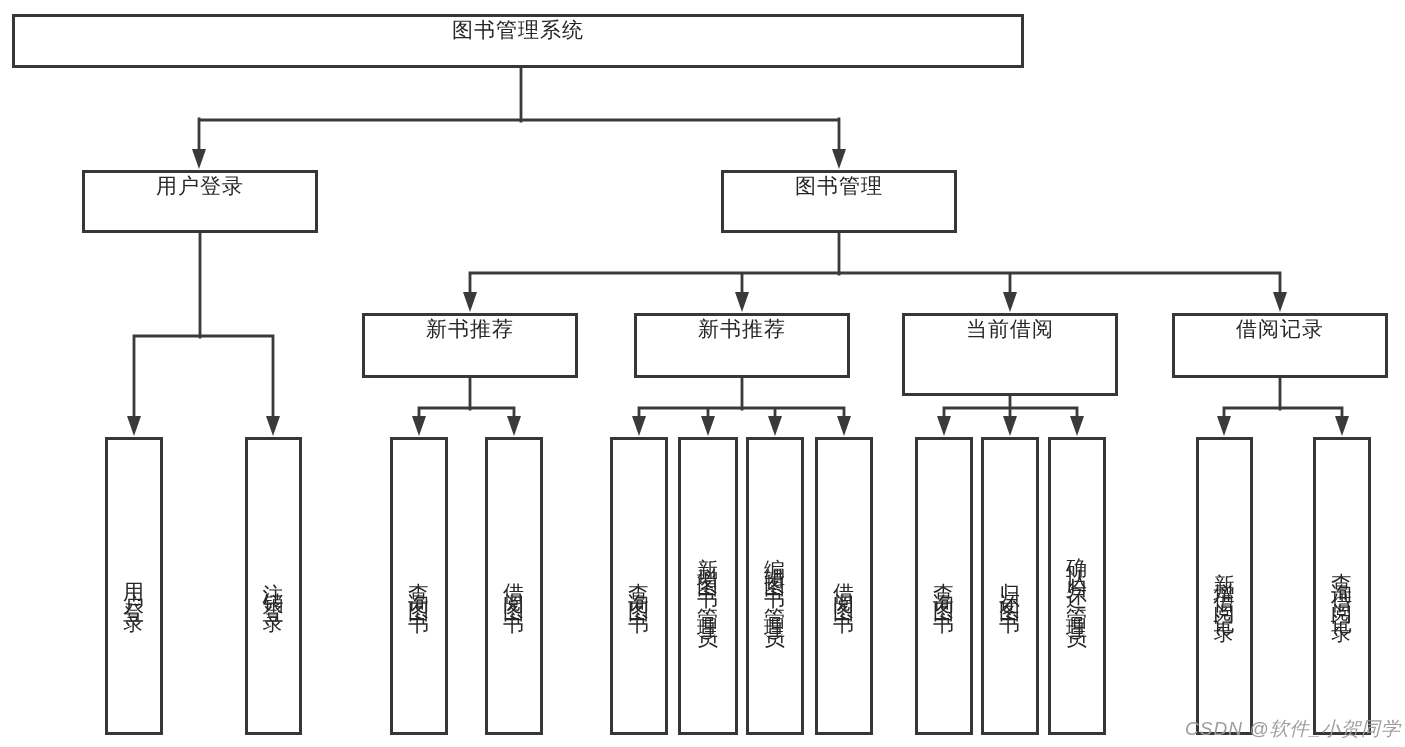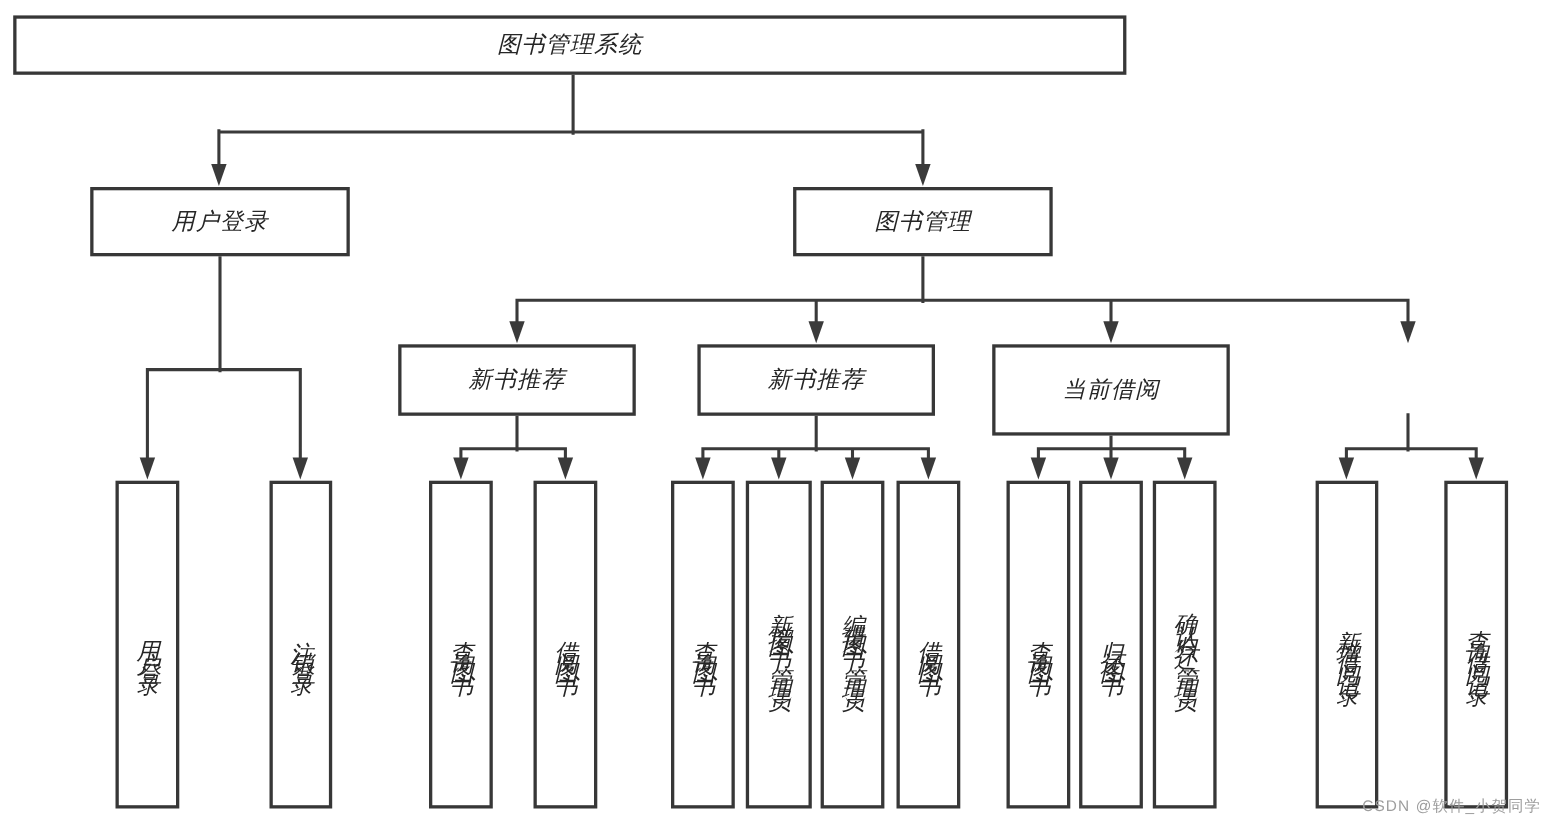--- a/index.html
+++ b/index.html
@@ -10,35 +10,35 @@
   #stage{
     position:relative; width:1405px; height:747px; overflow:hidden;
     background:var(--background);
     font-family:"Liberation Sans","DejaVu Sans",sans-serif;
     color:var(--text);
   }
   #connectors{position:absolute; left:0; top:0; z-index:0;}
   .node{
     position:absolute; box-sizing:border-box; z-index:1;
     background:var(--box-fill); border:3px solid var(--box-border);
-    display:flex; align-items:center; justify-content:center;
+    display:flex; align-items:flex-start; justify-content:center;
     font-size:21px; letter-spacing:1px; line-height:1.2;
     white-space:nowrap;
-    font-style:italic;
   }
   .leaf{
     writing-mode:vertical-rl; text-orientation:mixed;
     letter-spacing:10px; font-size:21px;
     white-space:normal;
   }
   .leaf .lbl{display:block; margin:0 auto;}
   #watermark{
     position:absolute; right:4px; bottom:5px; z-index:3;
-    font-size:14px; letter-spacing:1px; color:var(--watermark);
+    font-size:19px; letter-spacing:1px; color:var(--watermark);
     font-family:"Liberation Sans","DejaVu Sans",sans-serif;
+    font-style:italic;
   }
 </style>
 </head>
 <body>
 
 <div id="stage">
 
   <svg id="connectors" width="1405" height="747" viewBox="0 0 1405 747">
     <defs>
       <path id="ah" d="M0,0 L-7,-20 L7,-20 Z"></path>
@@ -87,20 +87,23 @@
 
   <div class="node" style="left:362px;top:313px;width:216px;height:65px">
     <span class="lbl">新书推荐</span>
   </div>
   <div class="node" style="left:634px;top:313px;width:216px;height:65px">
     <span class="lbl">新书推荐</span>
   </div>
   <div class="node" style="left:902px;top:313px;width:216px;height:83px">
     <span class="lbl">当前借阅</span>
   </div>
+  <div class="node" style="left:1172px;top:313px;width:216px;height:65px">
+    <span class="lbl">借阅记录</span>
+  </div>
 
   <div class="node leaf" style="left:105px;top:437px;width:58px;height:298px">
     <span class="lbl">用户登录</span>
   </div>
   <div class="node leaf" style="left:245px;top:437px;width:57px;height:298px">
     <span class="lbl">注销登录</span>
   </div>
   <div class="node leaf" style="left:390px;top:437px;width:58px;height:298px">
     <span class="lbl">查询图书</span>
   </div>

